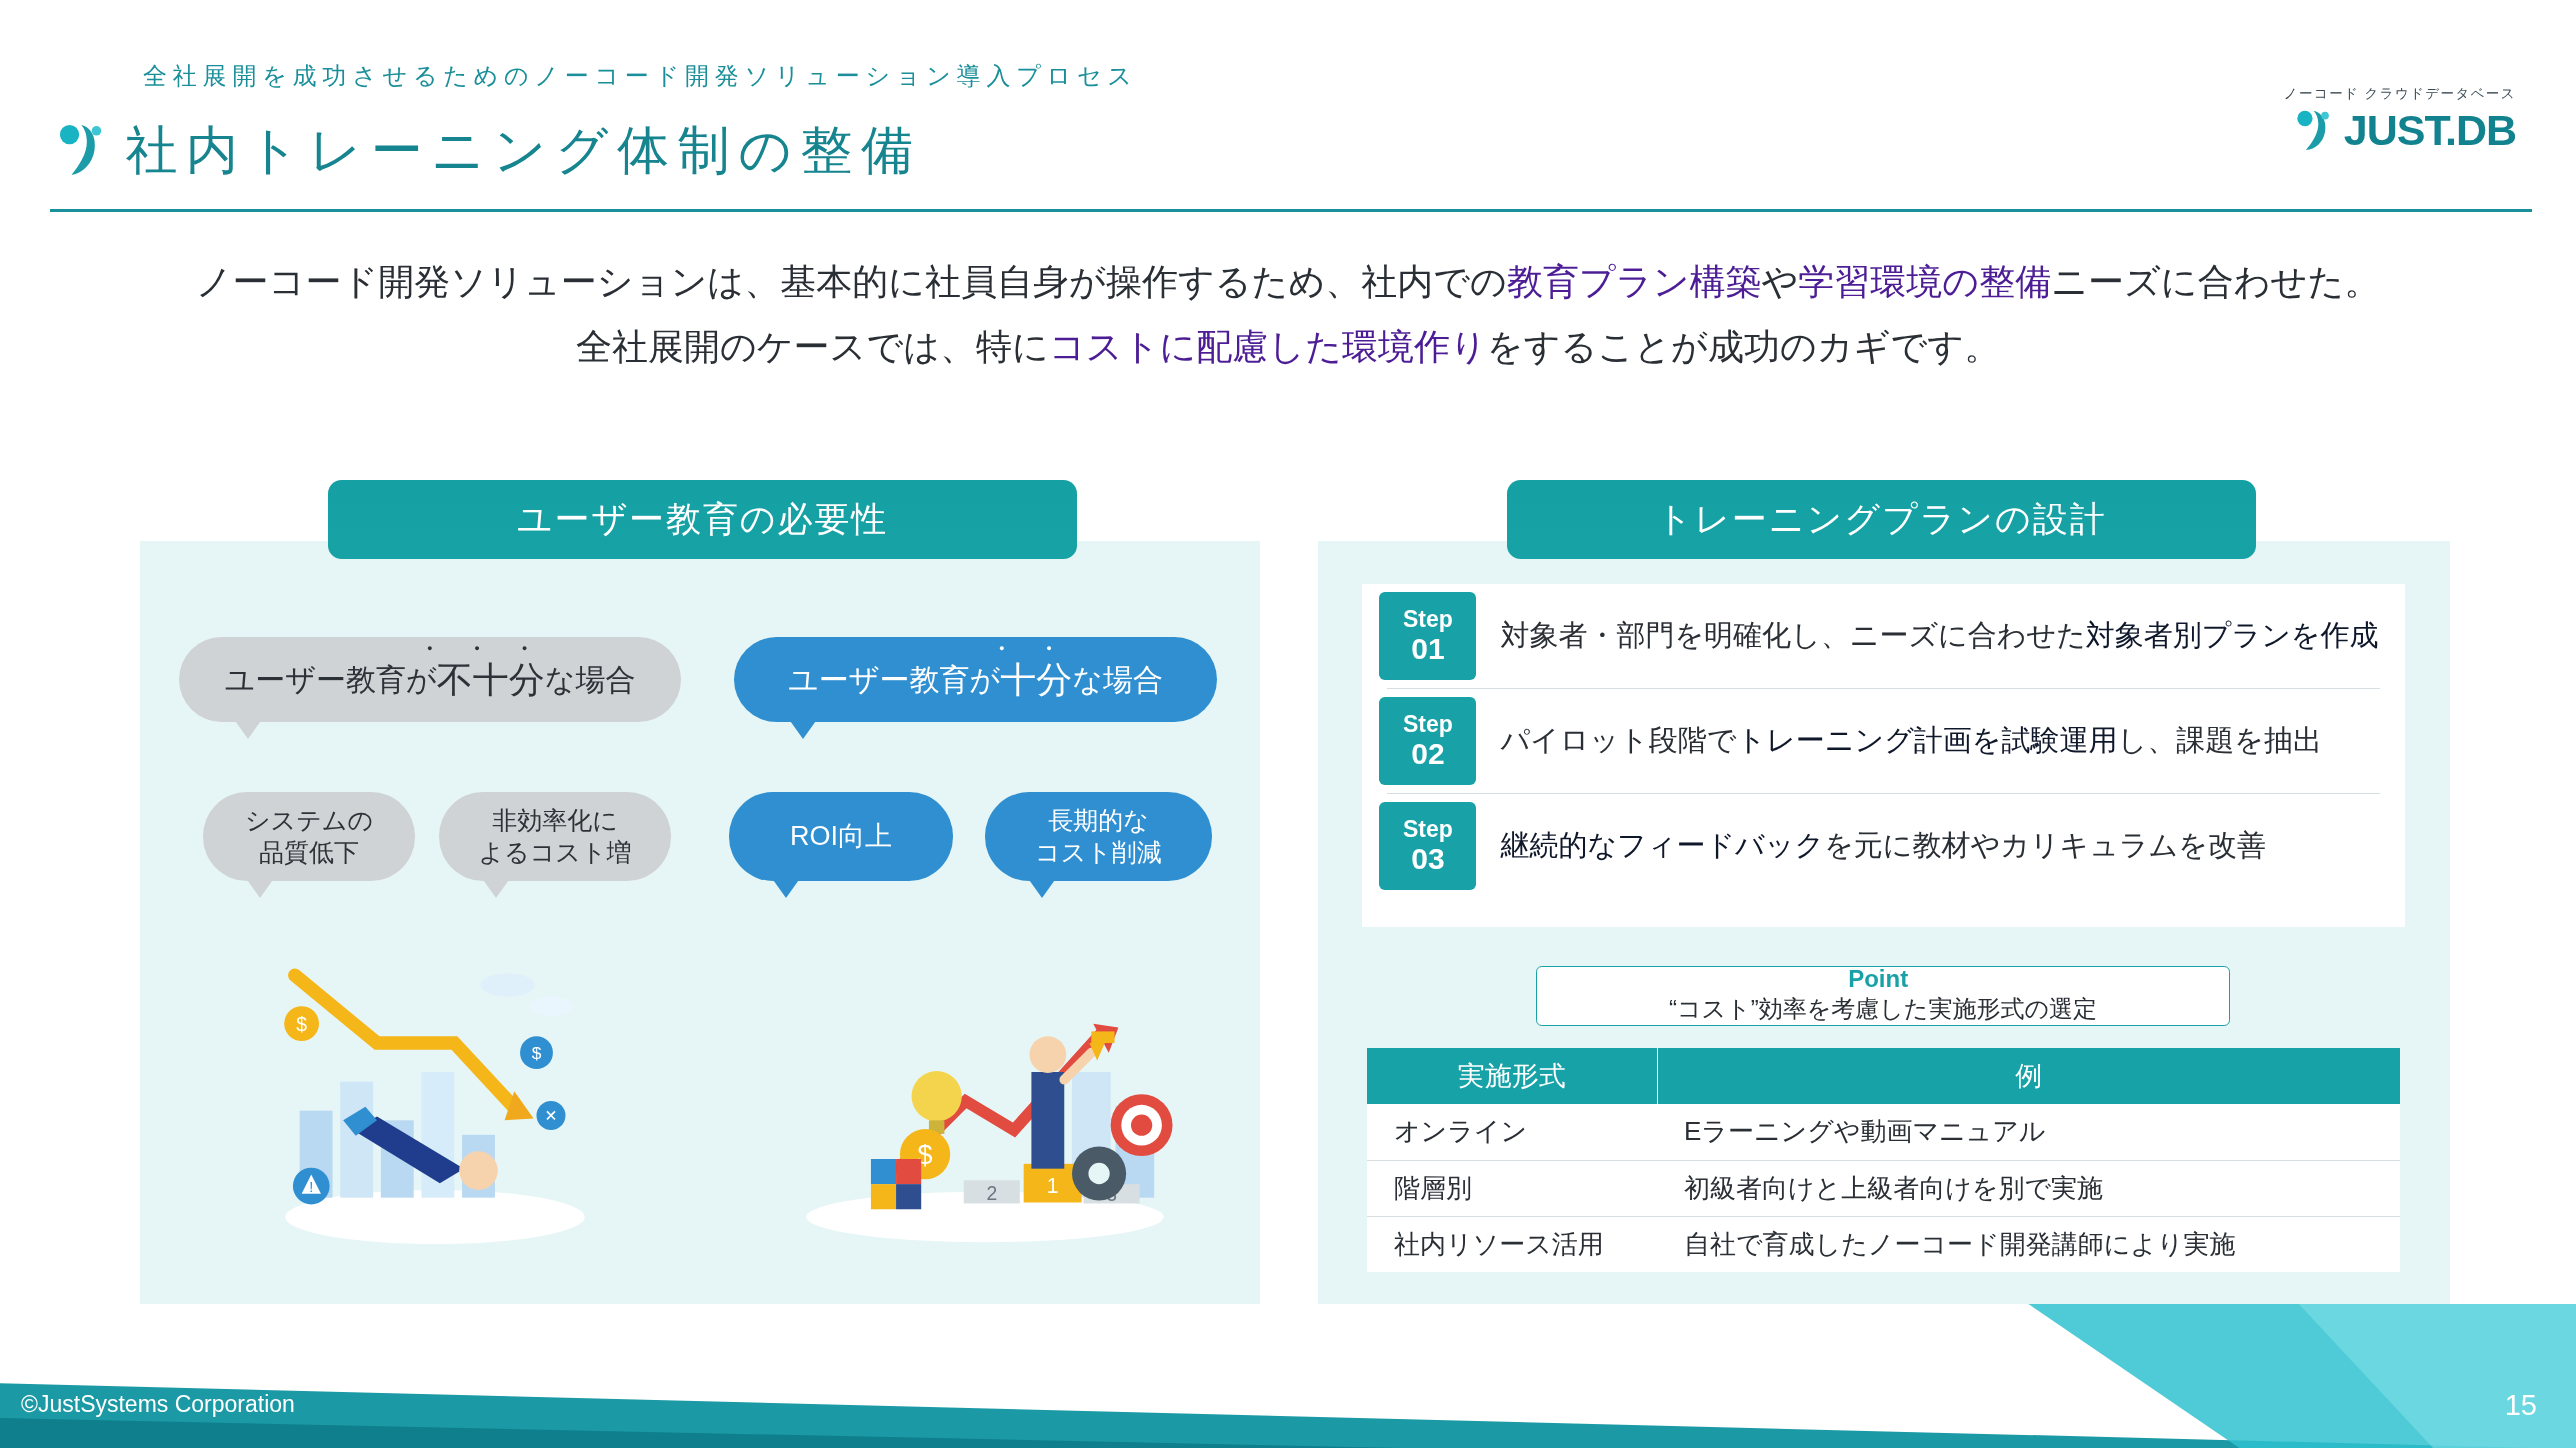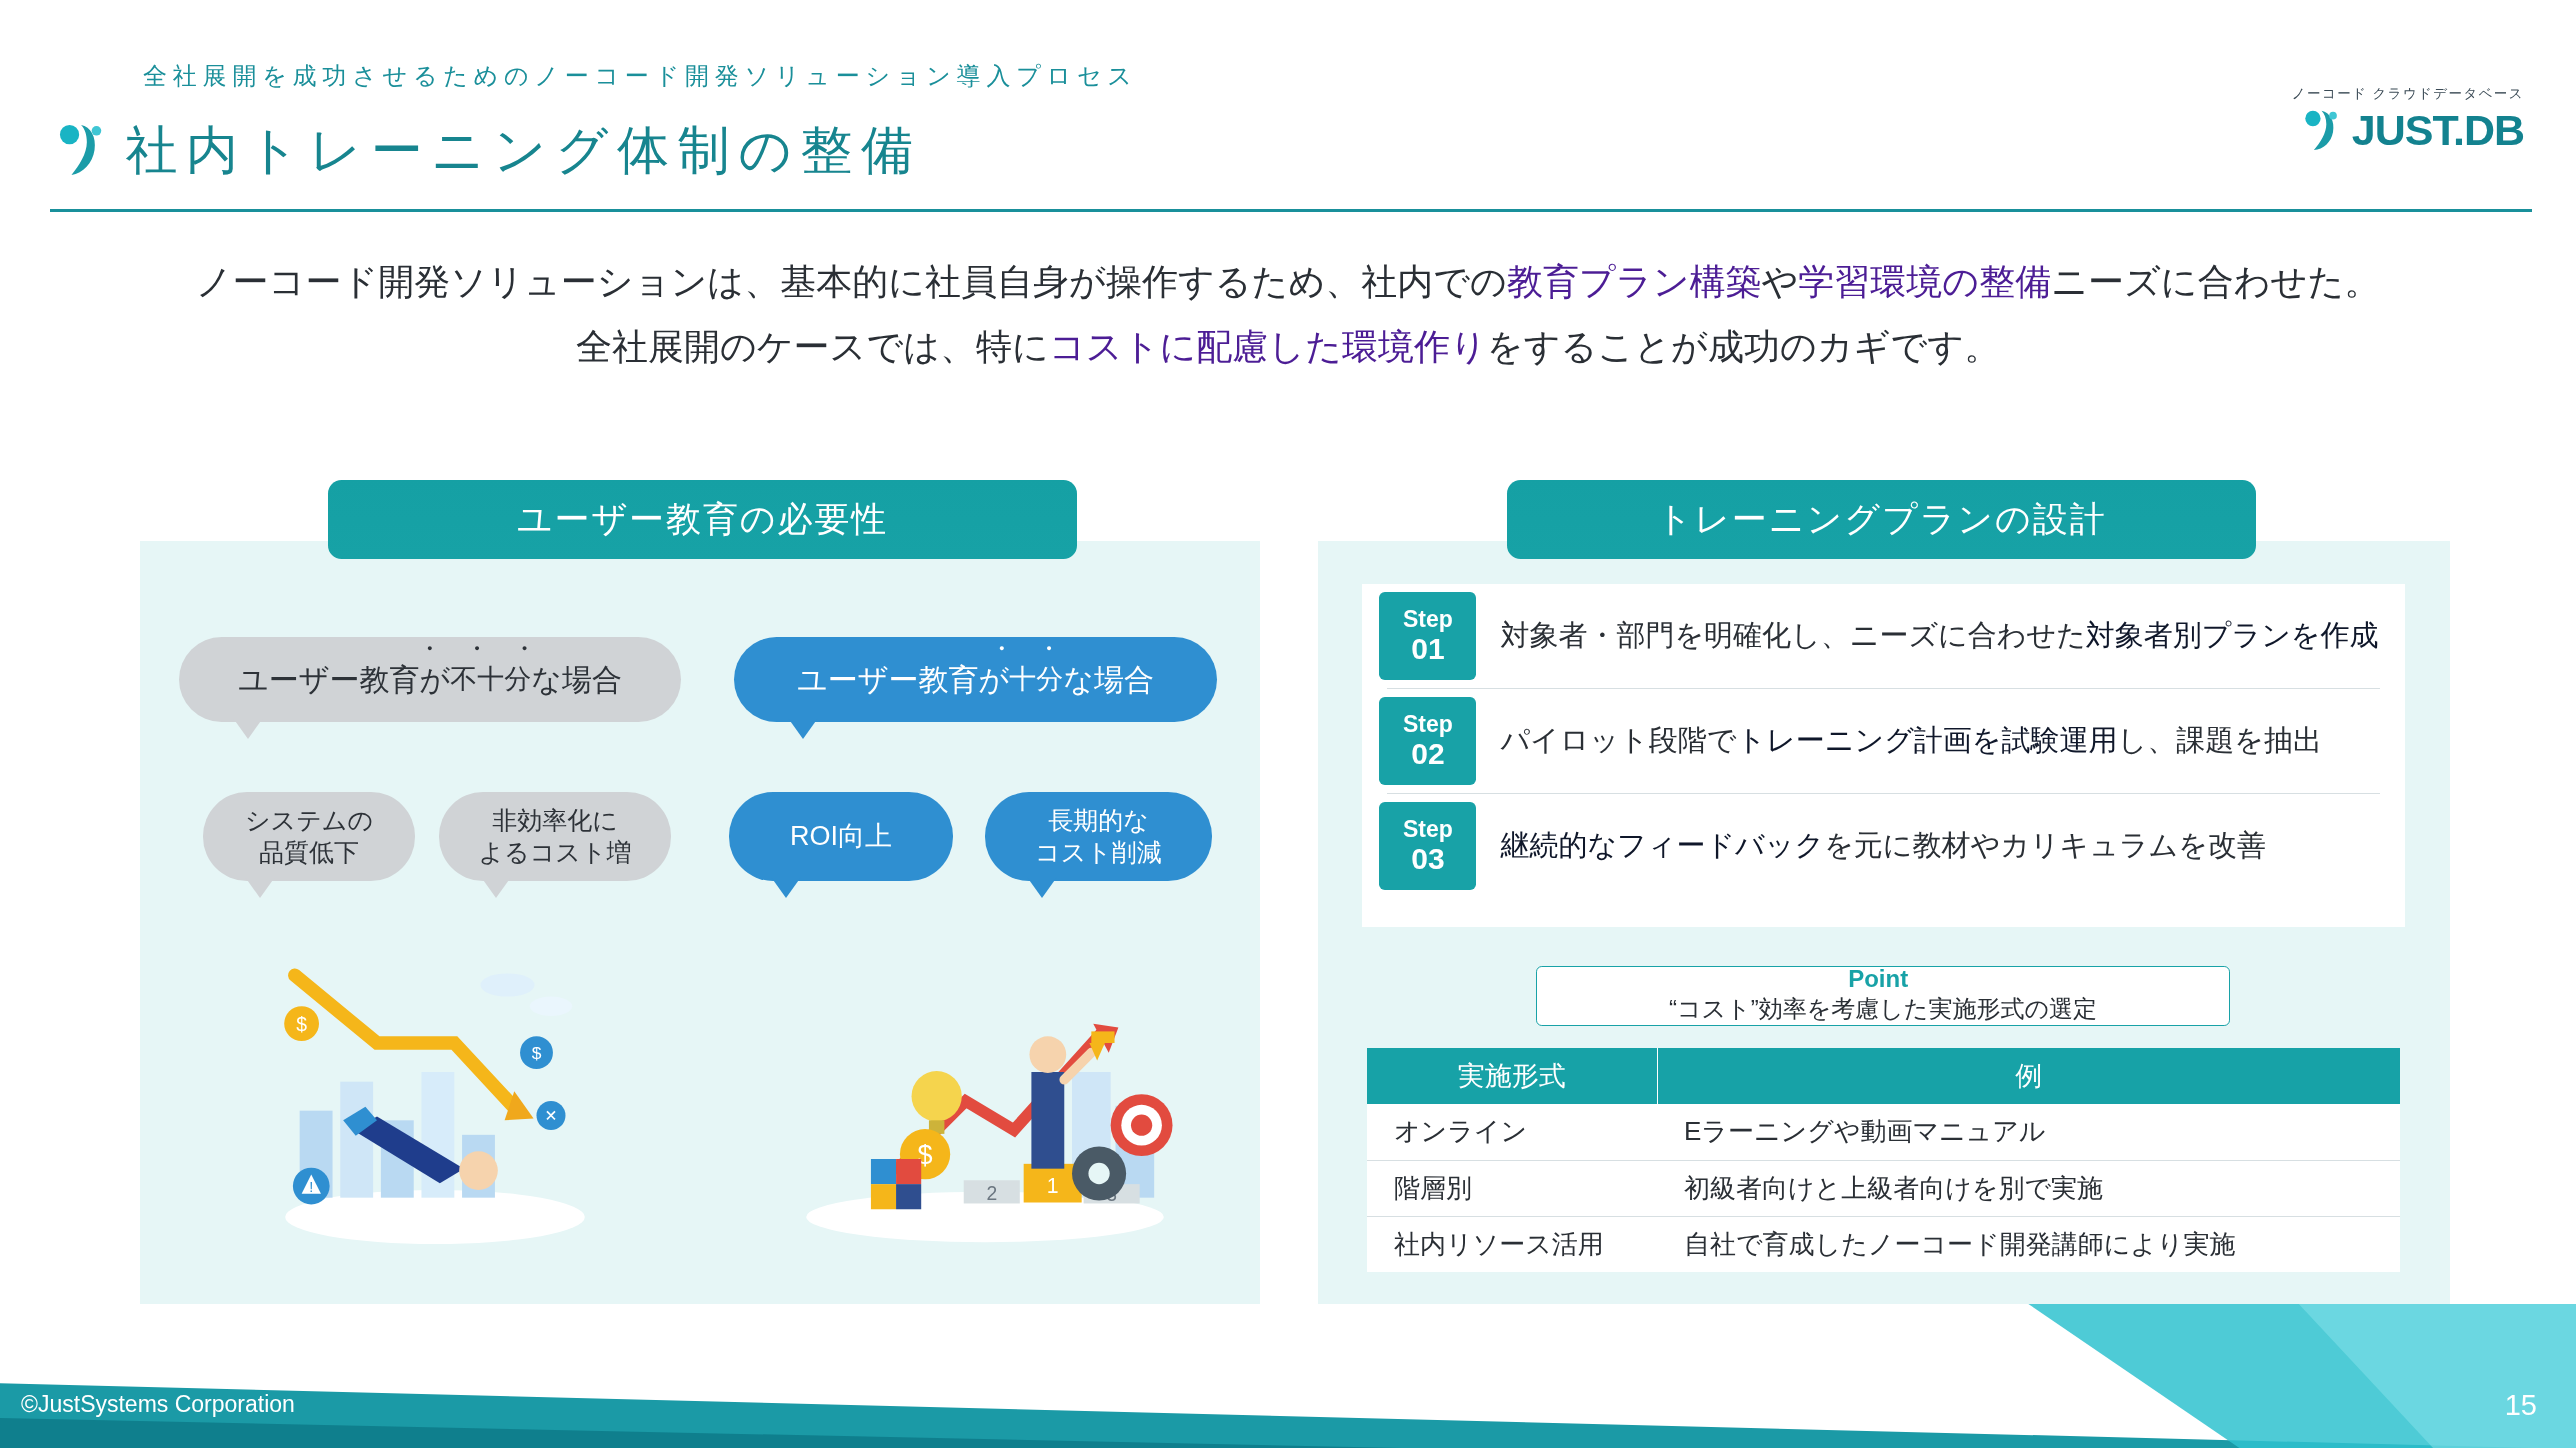--- a/index.html
+++ b/index.html
@@ -30,21 +30,21 @@
   .slide-title {
     font-size: 52px; color: #17858f; letter-spacing: 8.7px; white-space: nowrap;
   }
   .title-rule {
     position: absolute; left: 50px; top: 209px; width: 2482px; height: 2.9px;
     background: #19909b;
   }
 
   
   .logo {
-    position: absolute; right: 52px; top: 85px; width: 259px; height: 70px;
+    position: absolute; right: 60px; top: 85px; width: 259px; height: 70px;
   }
   .logo-top {
     font-size: 13.5px; letter-spacing: 1.4px; color: #3a4a55;
     text-align: right; white-space: nowrap; margin-bottom: 2.9px;
   }
   .logo-main {
     display: flex; align-items: center; justify-content: flex-end; gap: 9.7px;
   }
   .logo-glyph { width: 39px; height: 44px; }
   .logo-glyph svg { width: 39px; height: 44px; display: block; }
@@ -101,21 +101,21 @@
   }
   .bal-top-right {
     left: 734px; top: 637px; width: 483px; height: 85px; font-size: 30px;
   }
   .bal-top-left .dots, .bal-top-right .dots {
     position: absolute; top: -3.9px; font-size: 25px; letter-spacing: 7.7px;
     color: #2d3238; white-space: nowrap;
   }
   .bal-top-left .dots { left: 238px; }
   .bal-top-right .dots { left: 255px; color:#fff; }
-  .big { font-size: 27px; }
+  .big { font-size: 36px; }
 
   .bal-s1 { left: 203px; top: 792px; width: 212px; height: 89px; font-size: 25px; }
   .bal-s2 { left: 439px; top: 792px; width: 232px; height: 89px; font-size: 25px; }
   .bal-s3 { left: 729px; top: 792px; width: 224px; height: 89px; font-size: 27px; }
   .bal-s4 { left: 985px; top: 792px; width: 227px; height: 89px; font-size: 25px; }
   .bal-s1 .tail, .bal-s2 .tail, .bal-s3 .tail, .bal-s4 .tail { left: 42px; }
 
   
   .illo { position: absolute; }
   .illo-left { left: 261px; top: 927px; width: 348px; height: 319px; }

